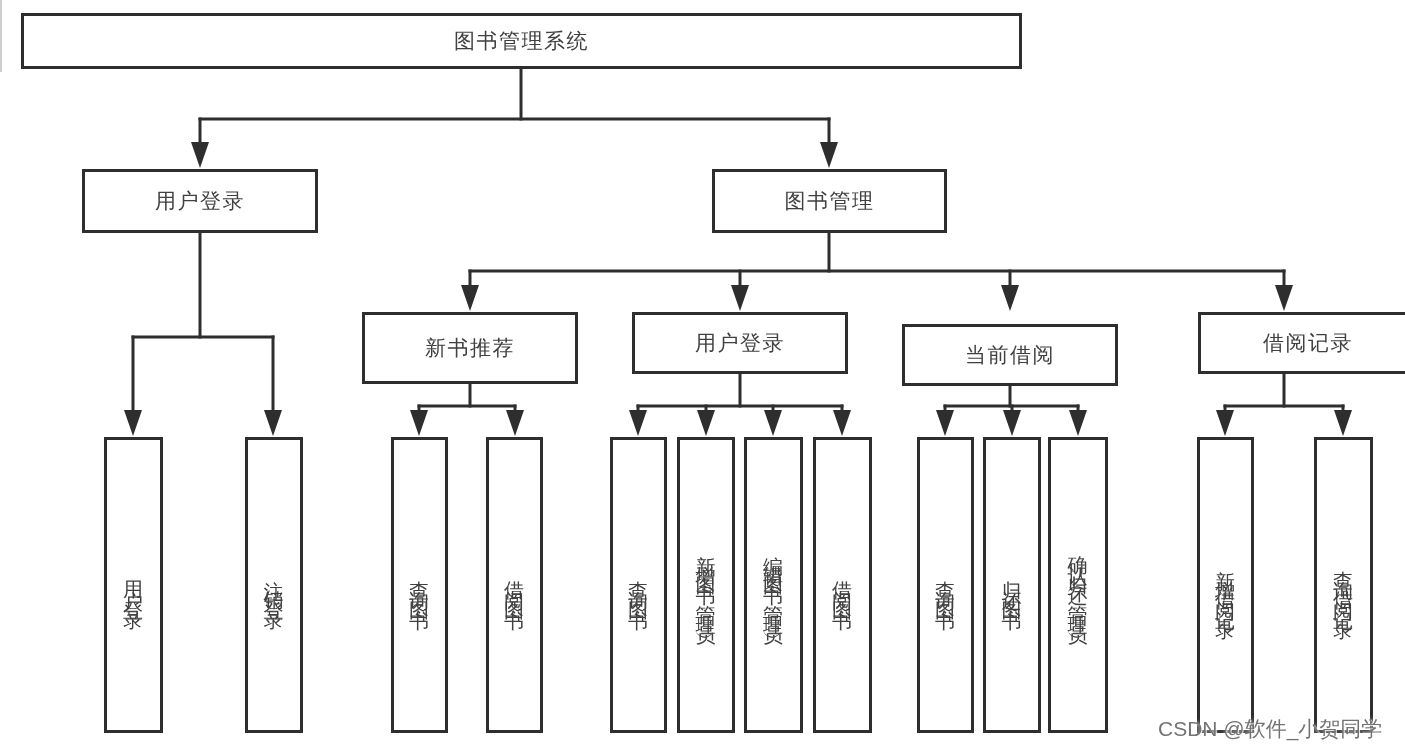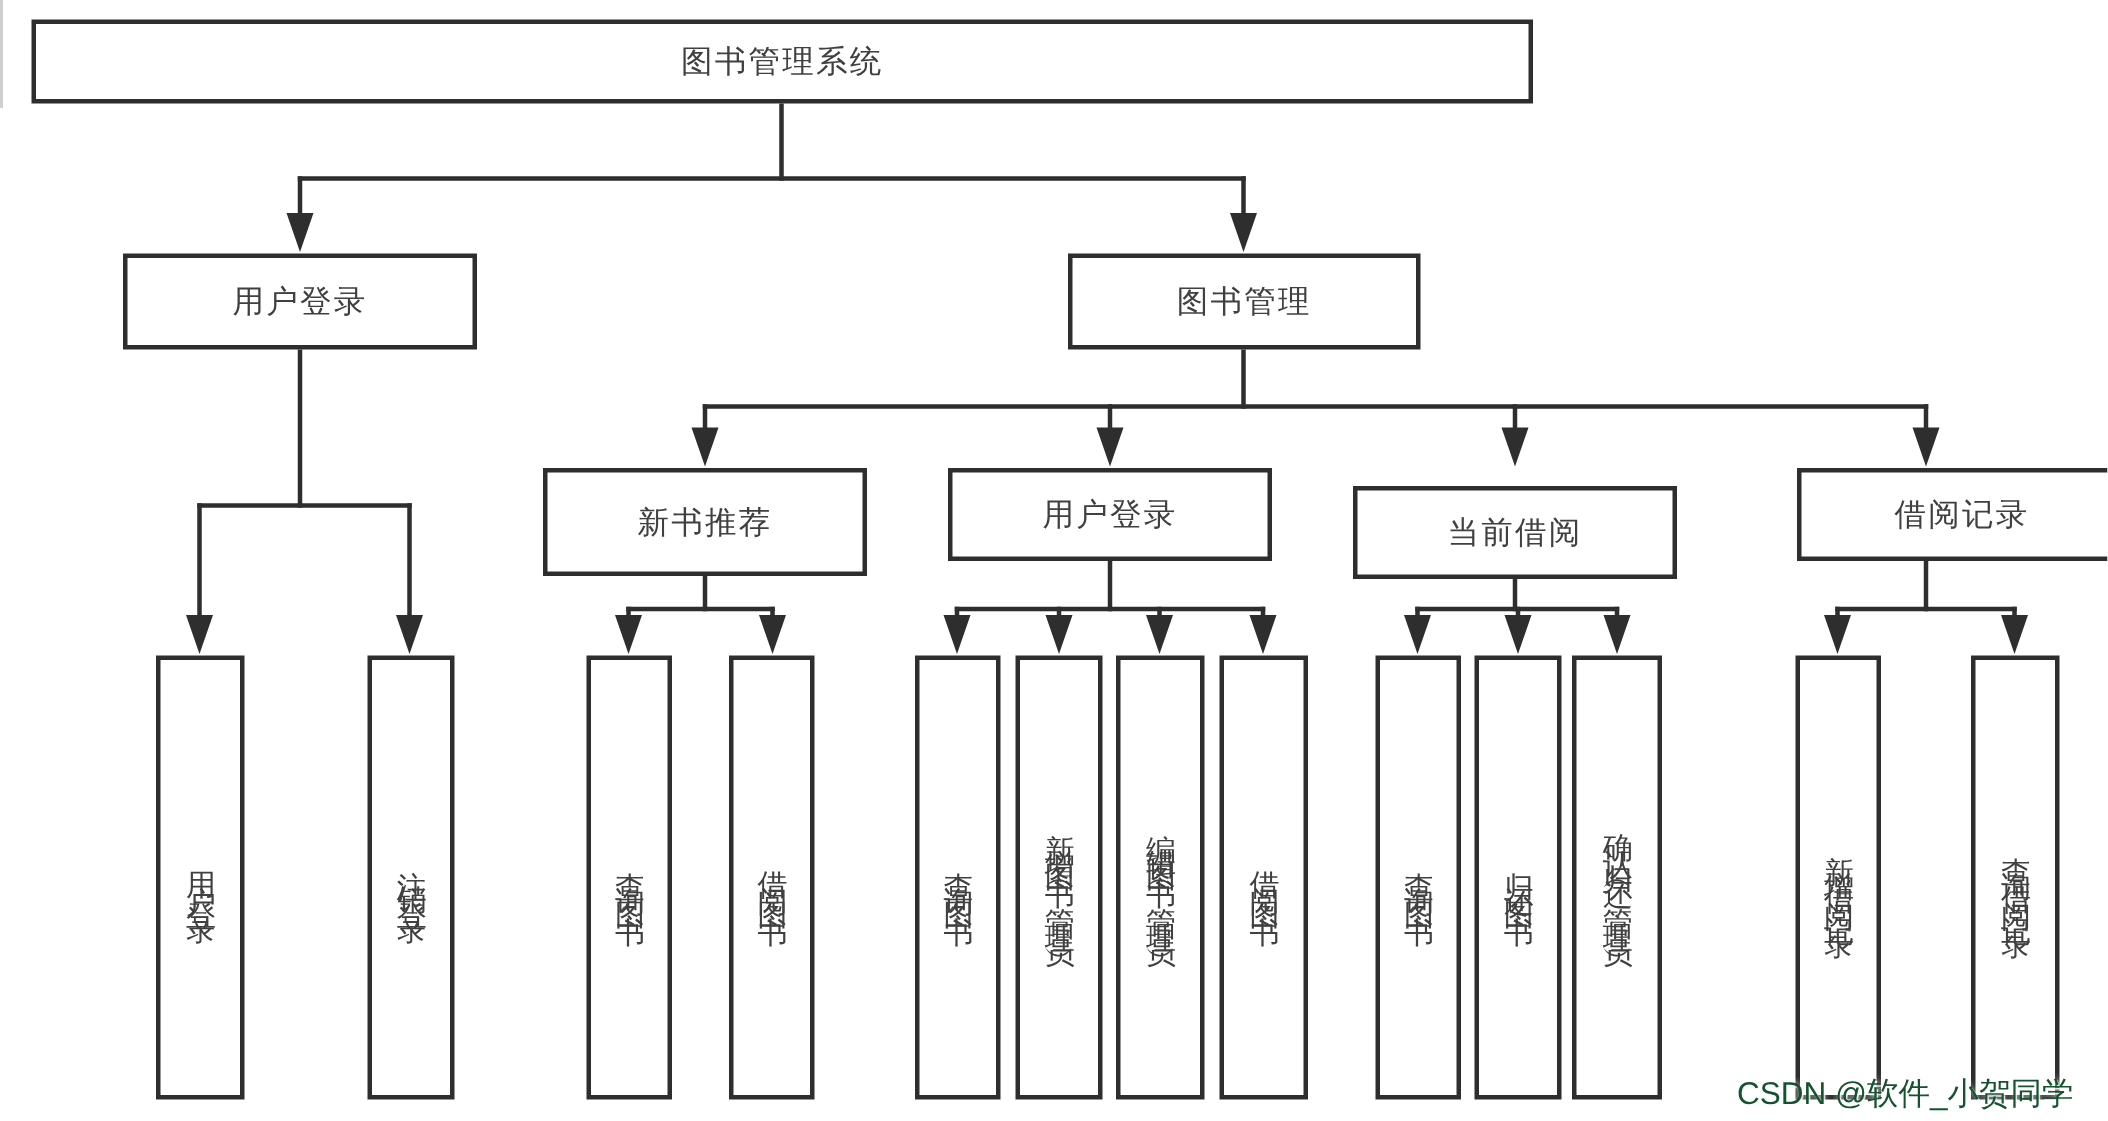--- a/index.html
+++ b/index.html
@@ -40,21 +40,21 @@
     letter-spacing:10px;
     line-height:1;
     white-space:nowrap;
   }
   .watermark {
     position:absolute;
     left:1158px;
     top:715px;
     width:245px;
     font-size:21px;
-    color:#14532d;
+    color:#737373;
     white-space:nowrap;
     text-shadow: 0 0 4px rgba(255,255,255,0.95), 1px 1px 0 rgba(255,255,255,0.8);
   }
 </style>
 </head>
 <body>
 
 <div class="canvas">
 
   <div class="edge-artifact"></div>

